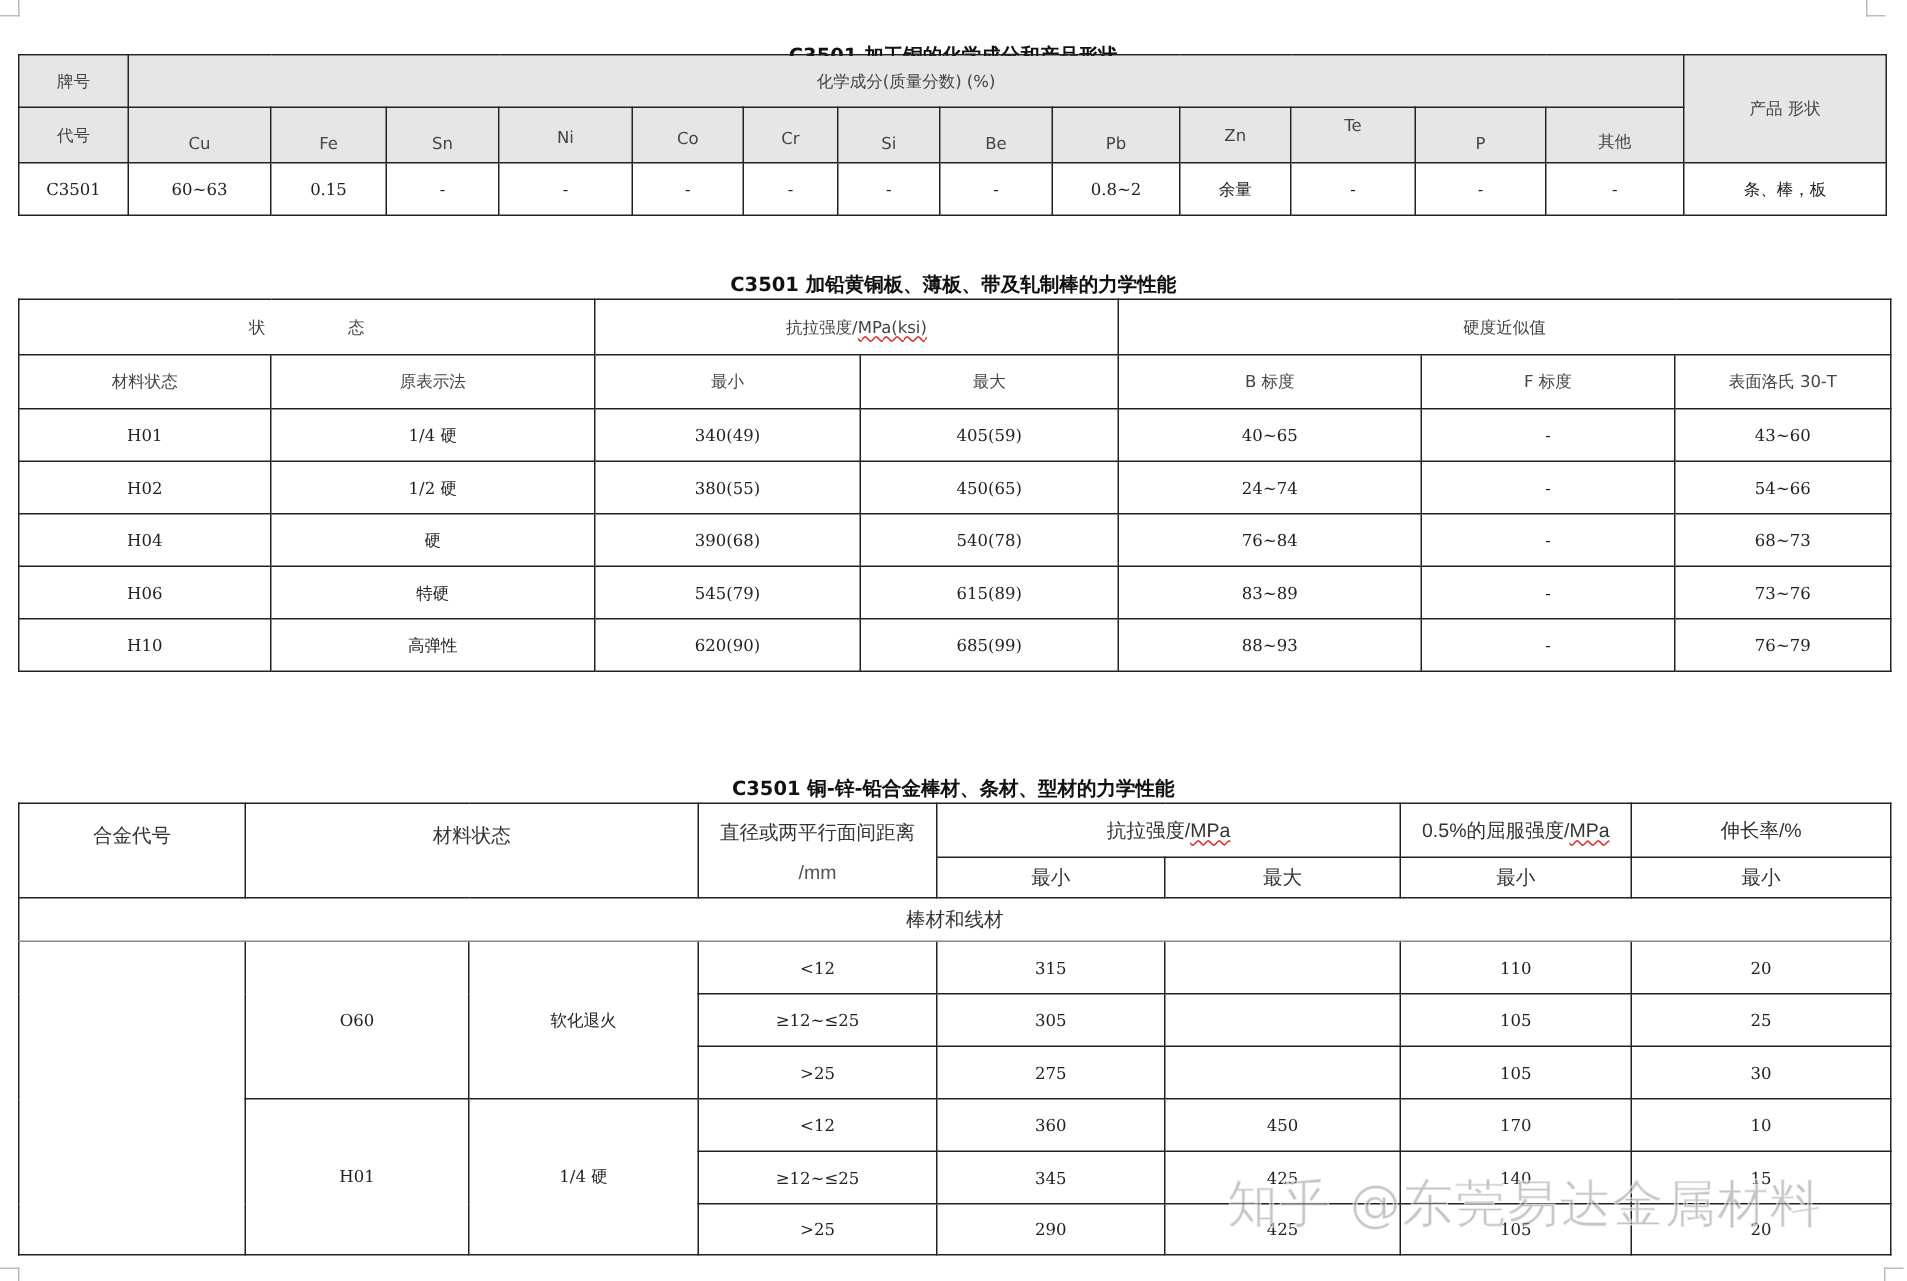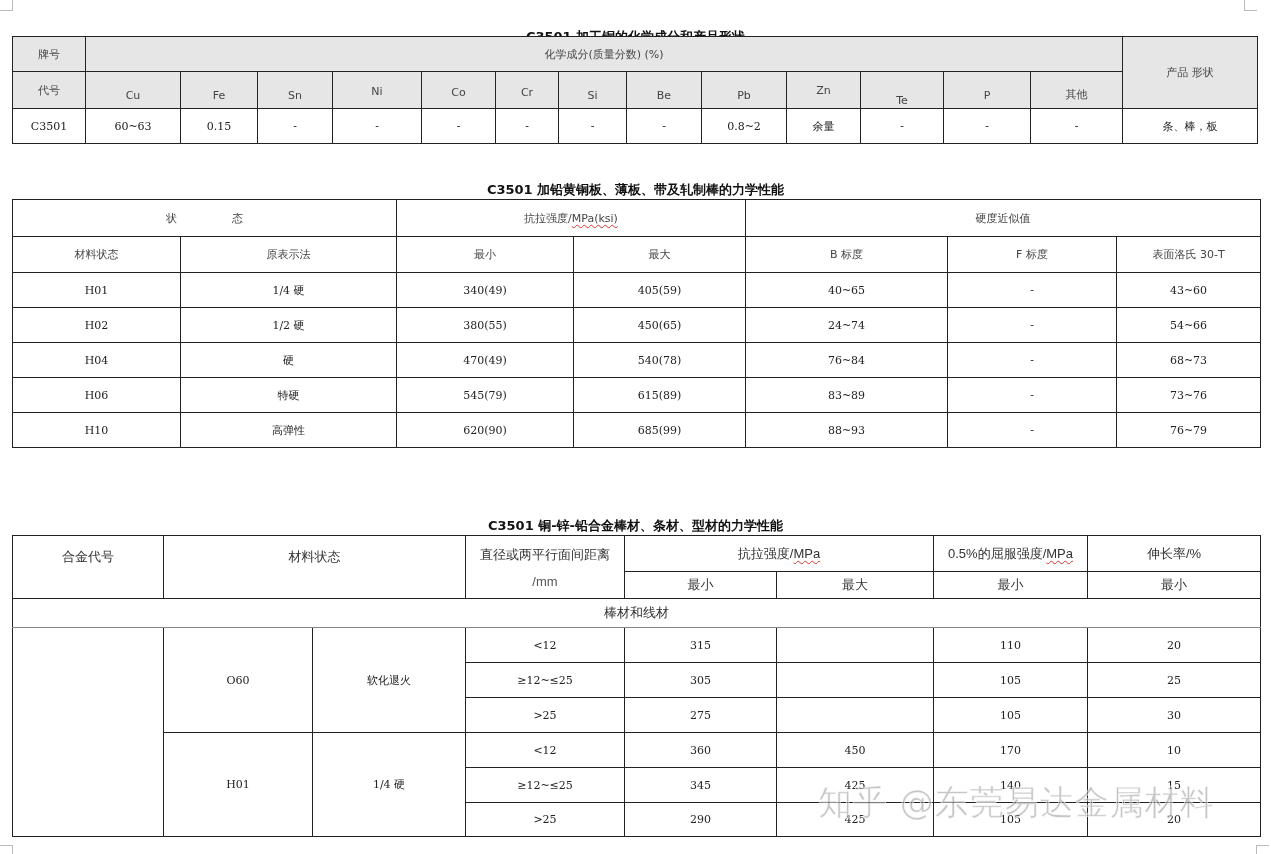--- a/index.html
+++ b/index.html
@@ -74,21 +74,21 @@
     <td class="hdr hdr-el">Cu</td>
     <td class="hdr hdr-el">Fe</td>
     <td class="hdr hdr-el">Sn</td>
     <td class="hdr hdr-el" style="padding-bottom:10px">Ni</td>
     <td class="hdr hdr-el" style="padding-bottom:9px">Co</td>
     <td class="hdr hdr-el" style="padding-bottom:9px">Cr</td>
     <td class="hdr hdr-el">Si</td>
     <td class="hdr hdr-el">Be</td>
     <td class="hdr hdr-el">Pb</td>
     <td class="hdr hdr-el" style="padding-bottom:11px">Zn</td>
-    <td class="hdr hdr-el" style="padding-bottom:1px">Te</td>
+    <td class="hdr hdr-el" style="padding-bottom:18px">Te</td>
     <td class="hdr hdr-el">P</td>
     <td class="hdr hdr-el">其他</td>
   </tr>
   <tr style="height:35px">
     <td>C3501</td>
     <td>60~63</td>
     <td>0.15</td>
     <td>-</td>
     <td>-</td>
     <td>-</td>
@@ -145,21 +145,21 @@
     <td>1/2 硬</td>
     <td>380(55)</td>
     <td>450(65)</td>
     <td>24~74</td>
     <td>-</td>
     <td>54~66</td>
   </tr>
   <tr style="height:35px">
     <td>H04</td>
     <td>硬</td>
-    <td>470(49)</td>
+    <td>390(68)</td>
     <td>540(78)</td>
     <td>76~84</td>
     <td>-</td>
     <td>68~73</td>
   </tr>
   <tr style="height:35px">
     <td>H06</td>
     <td>特硬</td>
     <td>545(79)</td>
     <td>615(89)</td>

